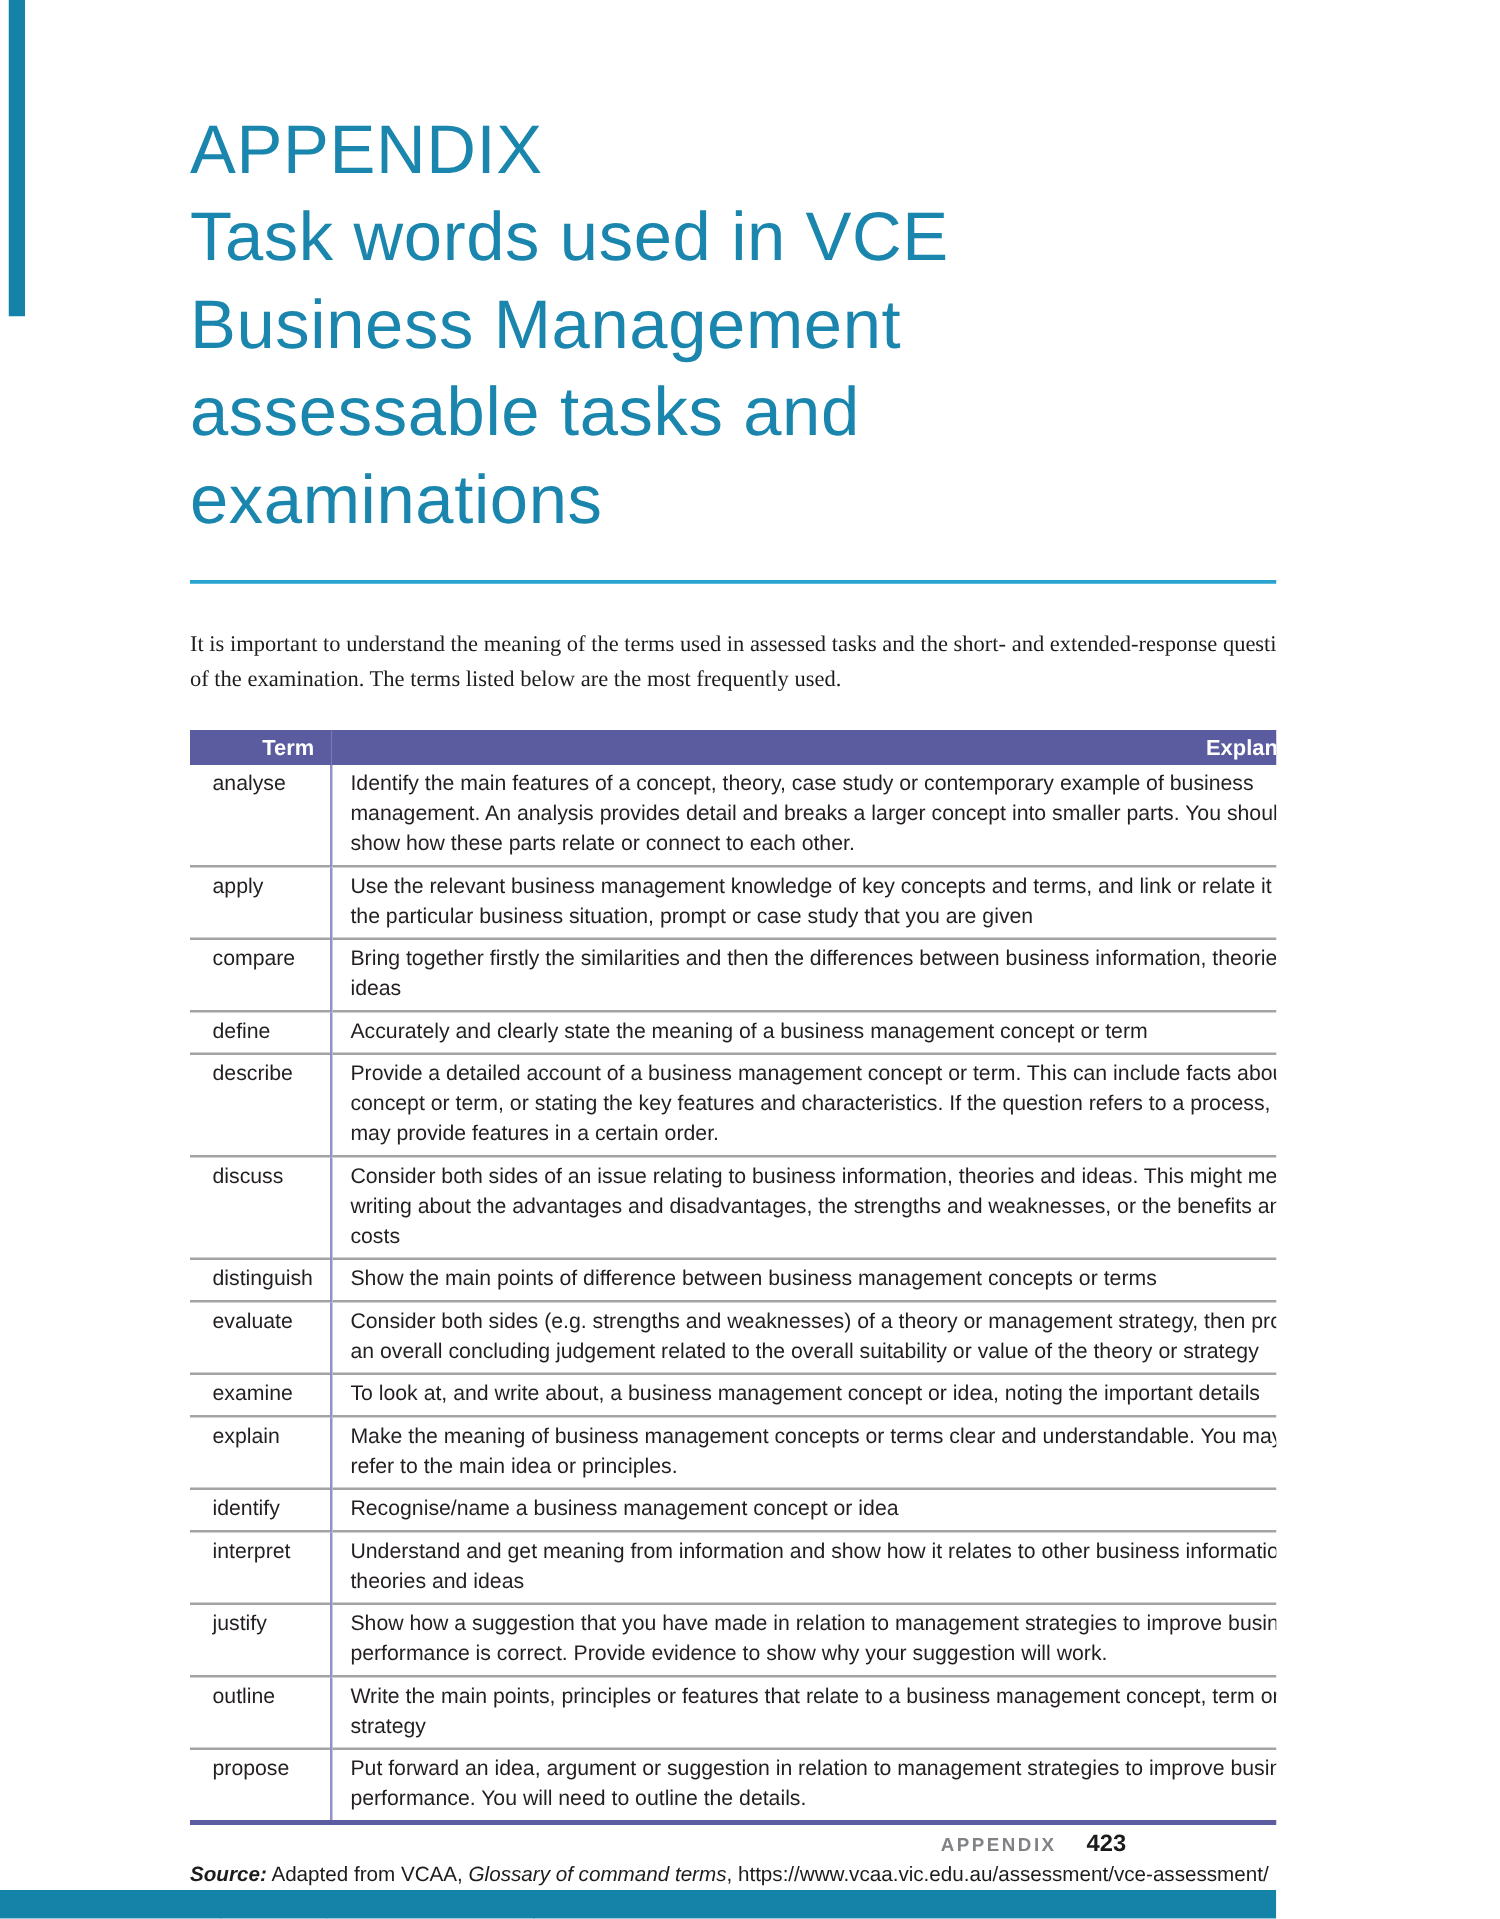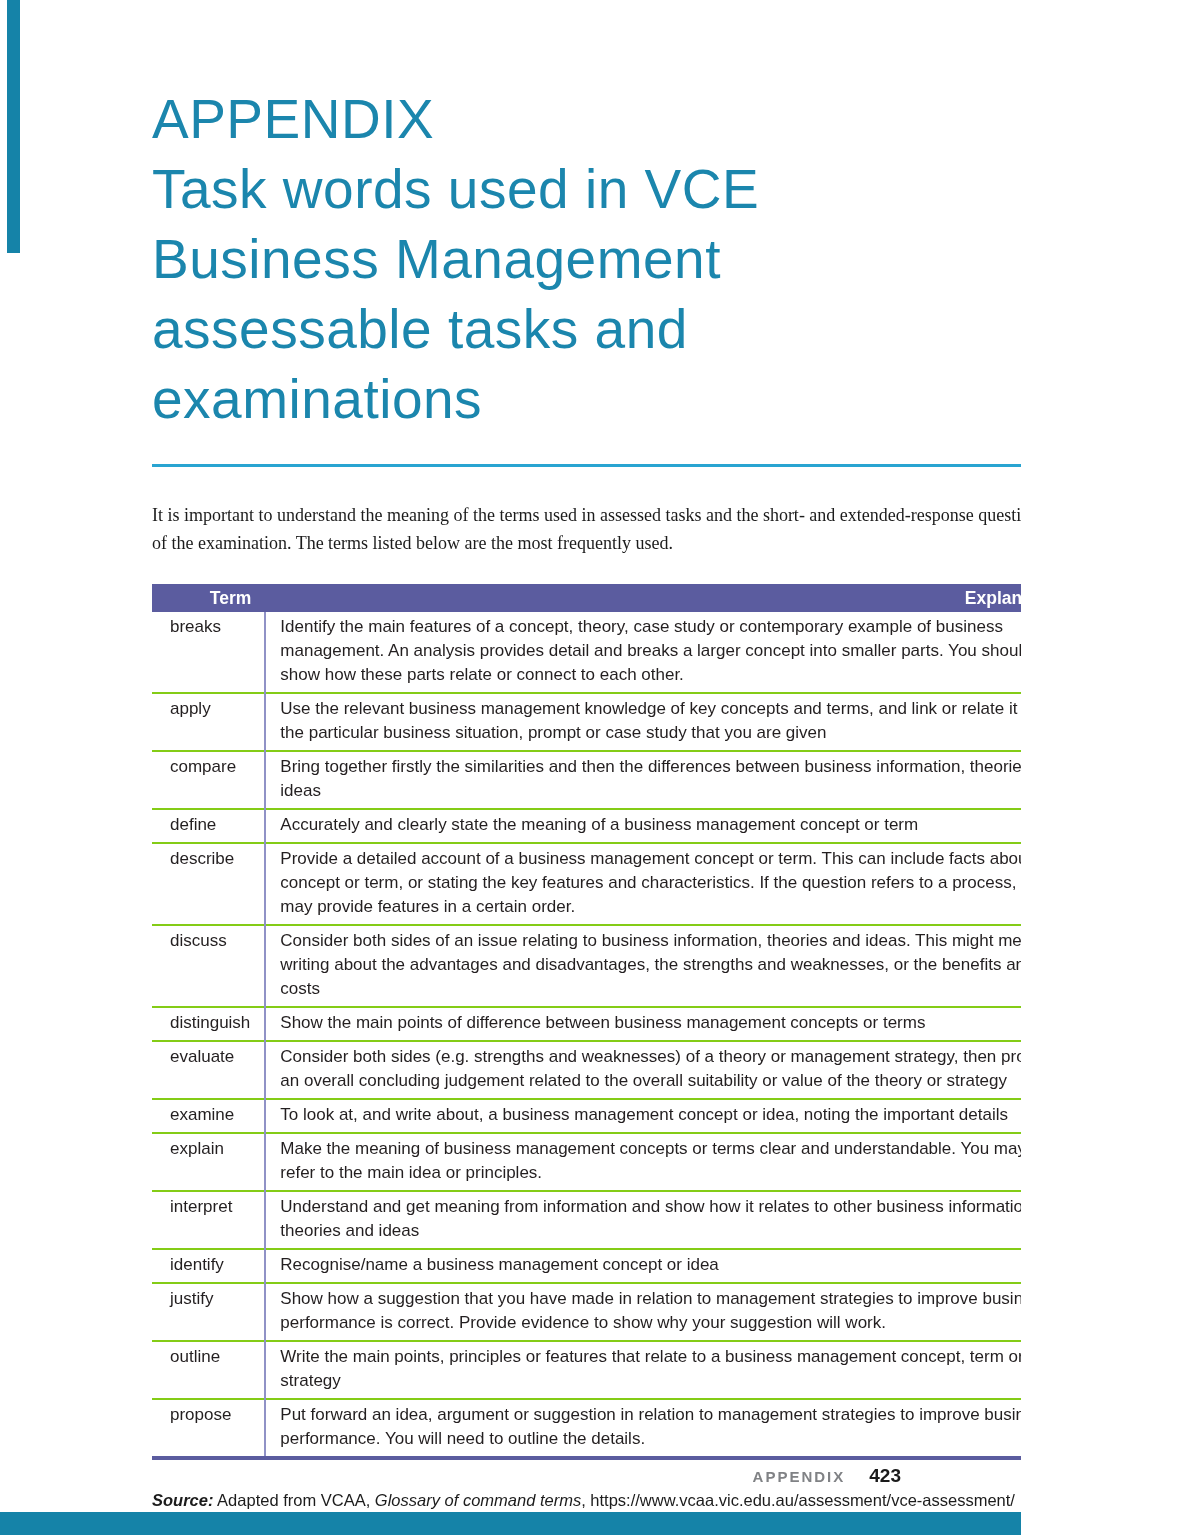--- a/index.html
+++ b/index.html
@@ -76,21 +76,21 @@
     vertical-align: top;
     padding: 3px 14px 5px 14px;
     color: #231f20;
   }
   table.terms td.term {
     width: 111px;
     padding-left: 18px;
     border-right: 2px solid #9092c6;
   }
   table.terms tbody tr + tr td {
-    border-top: 2px solid #84cc16;
+    border-top: 2px solid #a3a3a3;
     margin-top: 20px;
   }
   .source {
     margin-top: 27px;
     font-size: 16.5px;
     line-height: 26px;
     color: #1c1c1c;
     width: 920px;
   }
   .source .src-label { font-weight: bold; font-style: italic; }
@@ -138,21 +138,21 @@
 
     <table class="terms">
       <thead>
         <tr>
           <th class="col-term">Term</th>
           <th class="col-explanation">Explanation</th>
         </tr>
       </thead>
       <tbody>
         <tr>
-          <td class="term">breaks</td>
+          <td class="term">analyse</td>
           <td class="explanation">Identify the main features of a concept, theory, case study or contemporary example of business management. An analysis provides detail and breaks a larger concept into smaller parts. You should show how these parts relate or connect to each other.</td>
         </tr>
         <tr>
           <td class="term">apply</td>
           <td class="explanation">Use the relevant business management knowledge of key concepts and terms, and link or relate it to the particular business situation, prompt or case study that you are given</td>
         </tr>
         <tr>
           <td class="term">compare</td>
           <td class="explanation">Bring together firstly the similarities and then the differences between business information, theories and ideas</td>
         </tr>
@@ -178,26 +178,26 @@
         </tr>
         <tr>
           <td class="term">examine</td>
           <td class="explanation">To look at, and write about, a business management concept or idea, noting the important details</td>
         </tr>
         <tr>
           <td class="term">explain</td>
           <td class="explanation">Make the meaning of business management concepts or terms clear and understandable. You may refer to the main idea or principles.</td>
         </tr>
         <tr>
+          <td class="term">identify</td>
+          <td class="explanation">Recognise/name a business management concept or idea</td>
+        </tr>
+        <tr>
           <td class="term">interpret</td>
           <td class="explanation">Understand and get meaning from information and show how it relates to other business information, theories and ideas</td>
-        </tr>
-        <tr>
-          <td class="term">identify</td>
-          <td class="explanation">Recognise/name a business management concept or idea</td>
         </tr>
         <tr>
           <td class="term">justify</td>
           <td class="explanation">Show how a suggestion that you have made in relation to management strategies to improve business performance is correct. Provide evidence to show why your suggestion will work.</td>
         </tr>
         <tr>
           <td class="term">outline</td>
           <td class="explanation">Write the main points, principles or features that relate to a business management concept, term or strategy</td>
         </tr>
         <tr>

